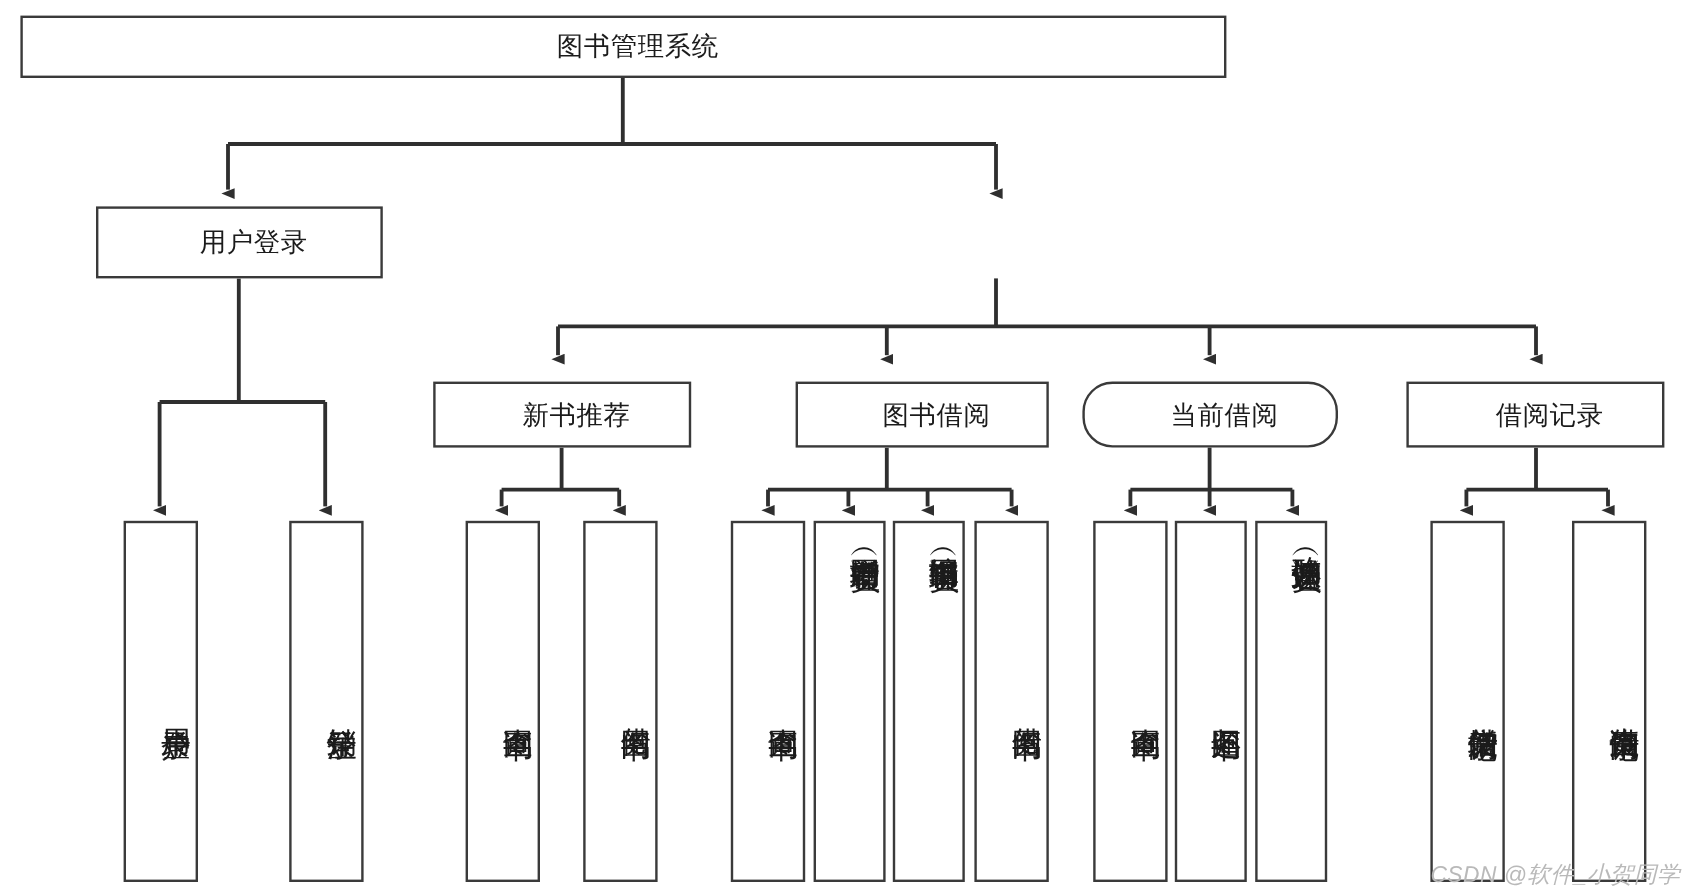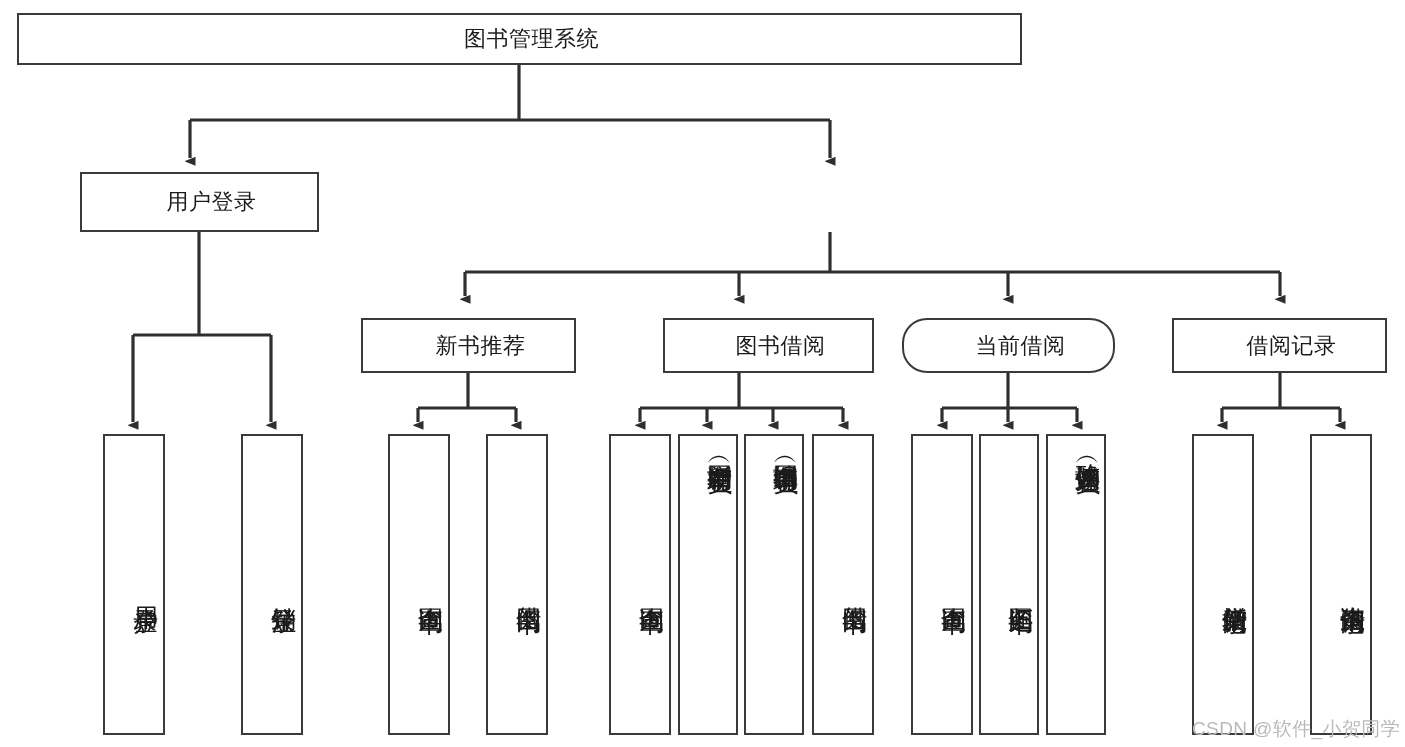--- a/index.html
+++ b/index.html
@@ -54,20 +54,21 @@
   }
   .vlabel-mid {
     align-self: center;
   }
   .watermark {
     position: absolute;
     font-size: 19px;
     color: #b9b9b9;
     white-space: nowrap;
     letter-spacing: 0.4px;
+    font-style: italic;
   }
 </style>
 </head>
 <body>
 
 <div id="canvas">
 
   <svg id="wires" viewBox="0 0 1405 747">
     <defs>
       <marker id="arrow" markerWidth="9" markerHeight="11" refX="1.2" refY="5.5" orient="auto" markerUnits="userSpaceOnUse">

